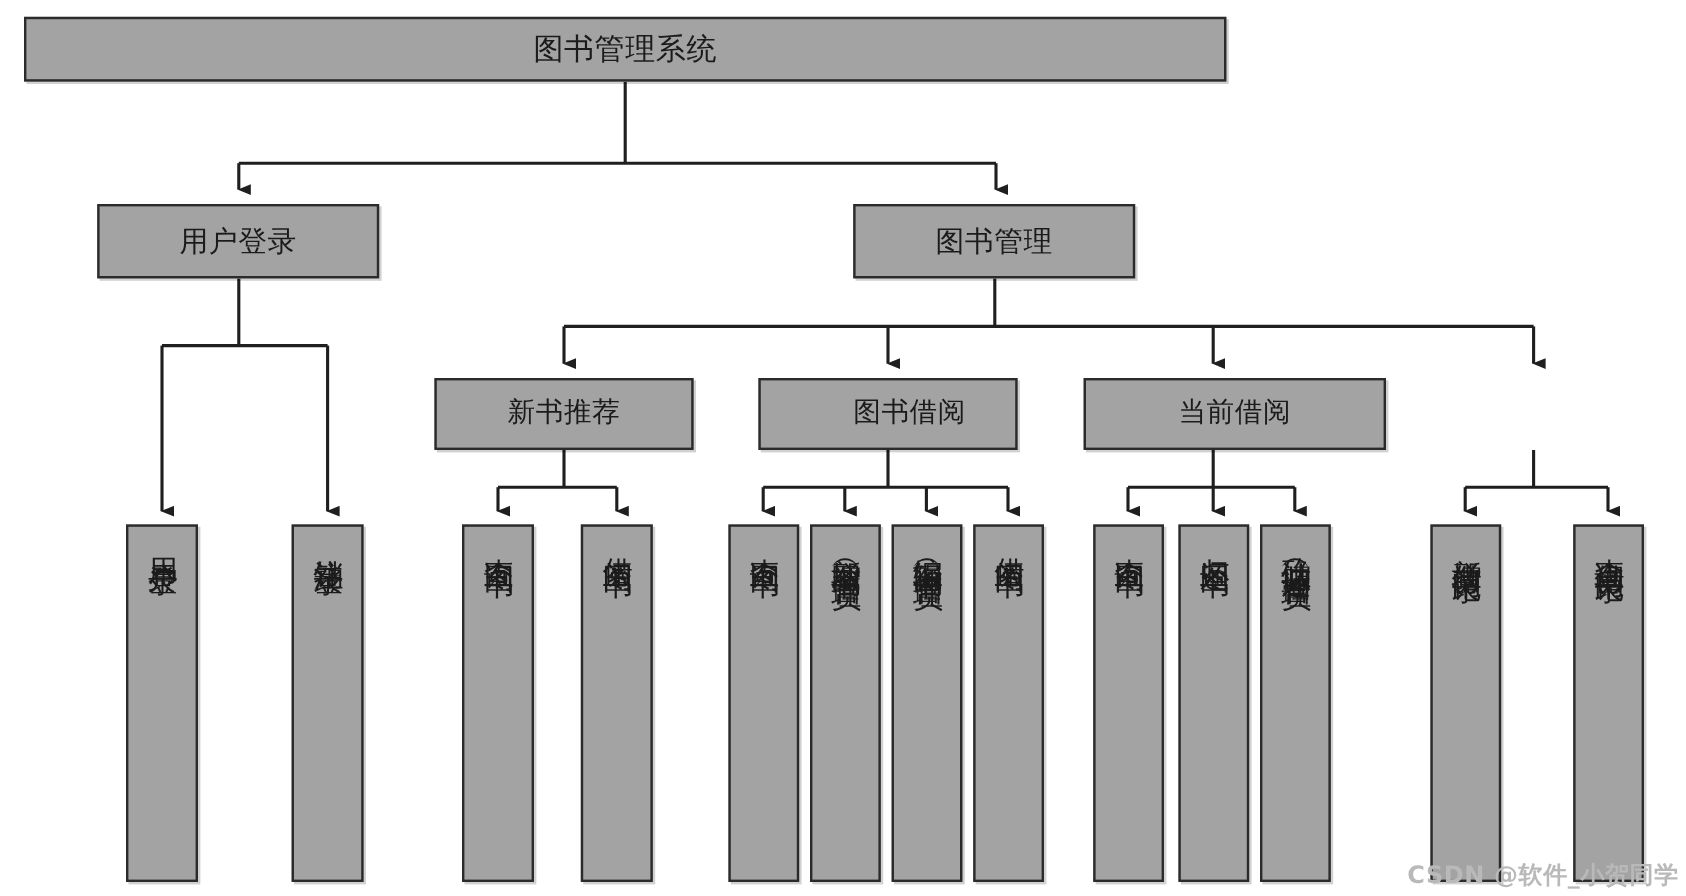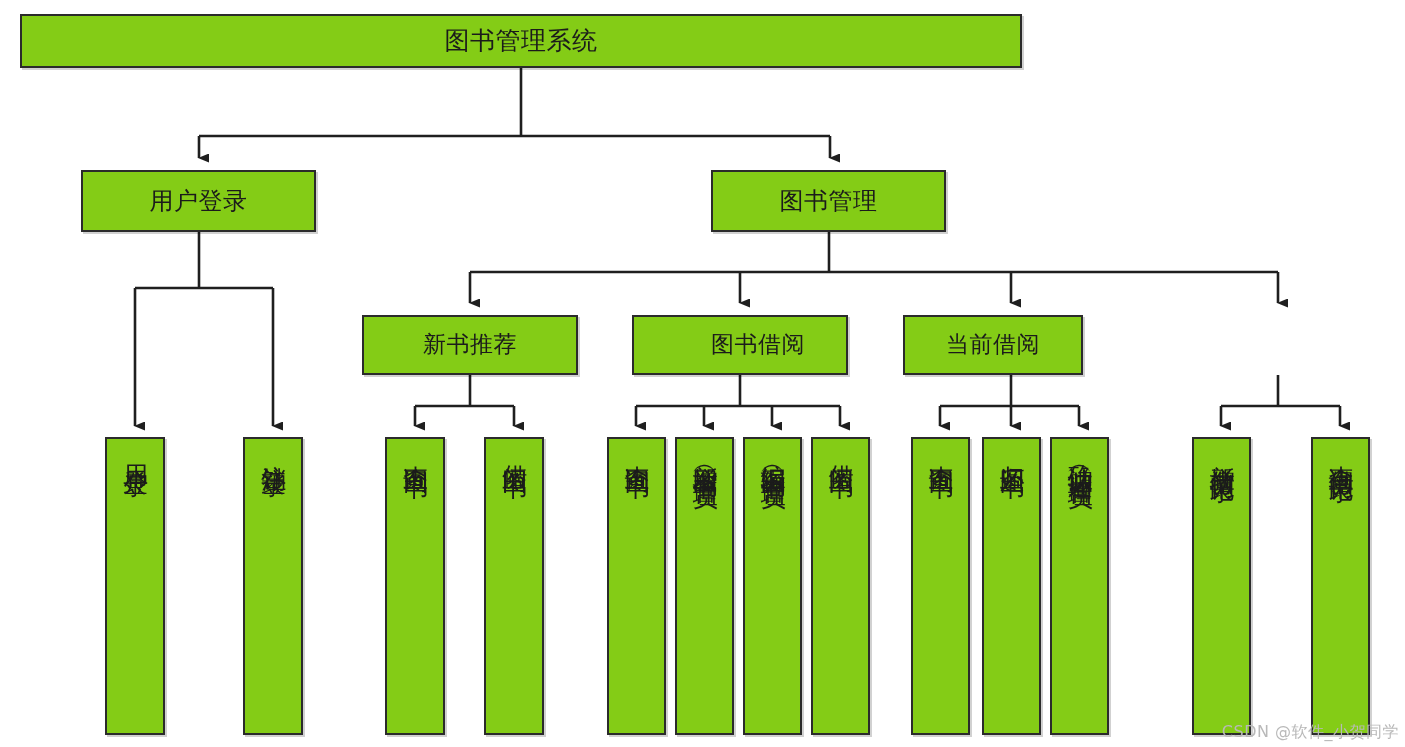--- a/index.html
+++ b/index.html
@@ -17,21 +17,21 @@
   svg#wires{
     position:absolute;
     left:0;top:0;
     width:1405px;height:747px;
     pointer-events:none;
   }
   .node{
     position:absolute;
     box-sizing:border-box;
     border:2.5px solid #2b2b2b;
-    background:#84cc16;
+    background:#a3a3a3;
     display:flex;
     align-items:center;
     justify-content:center;
     box-shadow:2px 2px 0 rgba(0,0,0,0.18);
   }
   .node .label{
     color:#1b1b1b;
     line-height:1.12;
     letter-spacing:0.5px;
     text-align:center;
@@ -50,25 +50,26 @@
     text-orientation:upright;
     font-size:25px;
     line-height:1.06;
     letter-spacing:3px;
     white-space:nowrap;
   }
   #watermark{
     position:absolute;
     right:6px;
     bottom:4px;
-    font-size:16px;
+    font-size:20px;
     color:#b9b9b9;
     letter-spacing:0.5px;
     user-select:none;
     white-space:nowrap;
+    font-weight:bold;
   }
 </style>
 </head>
 <body>
 
 <div id="stage">
 
   <svg id="wires" viewBox="0 0 1405 747">
     <defs>
       <marker id="arw" markerWidth="9" markerHeight="11" refX="4.5" refY="10" orient="auto" markerUnits="userSpaceOnUse">
@@ -129,21 +130,21 @@
   <div class="node lvl2" style="left:362px;top:315px;width:216px;height:60px;">
     <span class="label">新书推荐</span>
   </div>
 
   <div class="node lvl1" style="left:711px;top:170px;width:235px;height:62px;">
     <span class="label">图书管理</span>
   </div>
   <div class="node lvl2" style="left:632px;top:315px;width:216px;height:60px;padding-left:36px;">
     <span class="label">图书借阅</span>
   </div>
-  <div class="node lvl2" style="left:903px;top:315px;width:180px;height:60px;">
+  <div class="node lvl2" style="left:903px;top:315px;width:252px;height:60px;">
     <span class="label">当前借阅</span>
   </div>
 
   <div class="node leaf" style="left:105px;top:437px;width:60px;height:298px;">
     <span class="label">用户登录</span>
   </div>
   <div class="node leaf" style="left:243px;top:437px;width:60px;height:298px;">
     <span class="label">注销登录</span>
   </div>
   <div class="node leaf" style="left:385px;top:437px;width:60px;height:298px;">

